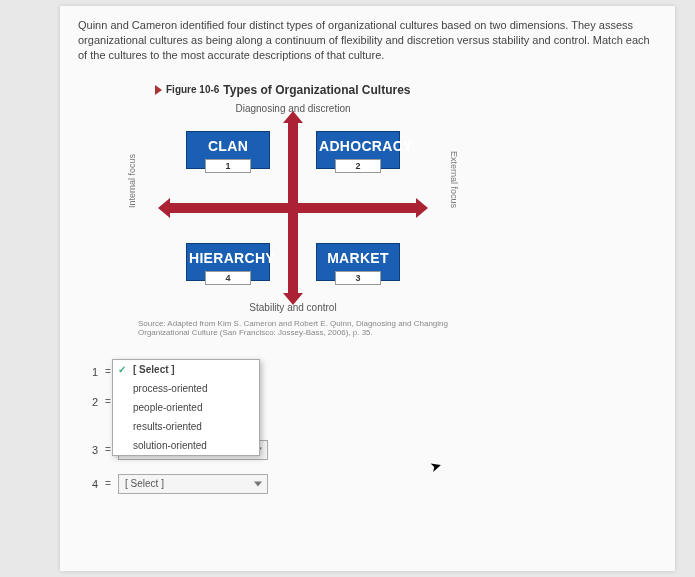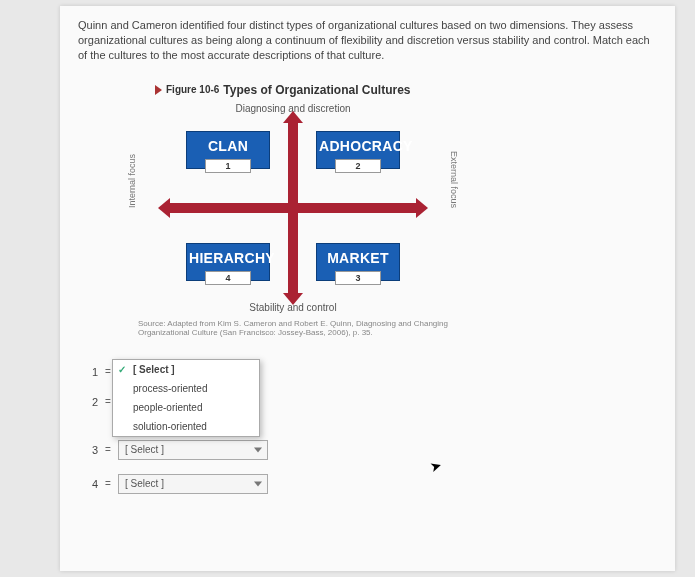--- a/index.html
+++ b/index.html
@@ -164,20 +164,21 @@
   <div class="answers">
 
     <div class="arow" style="position:relative;">
       <span class="anum">1</span>
       <span class="aeq">=</span>
       <div class="sel" style="visibility:hidden;"></div>
       <div class="dropdown">
         <div class="opt sel-opt">[ Select ]</div>
         <div class="opt">process-oriented</div>
         <div class="opt">people-oriented</div>
+        <div class="opt">results-oriented</div>
         <div class="opt">solution-oriented</div>
       </div>
     </div>
 
     <div class="arow">
       <span class="anum">2</span>
       <span class="aeq">=</span>
       <div class="sel" style="visibility:hidden;"></div>
     </div>
 

